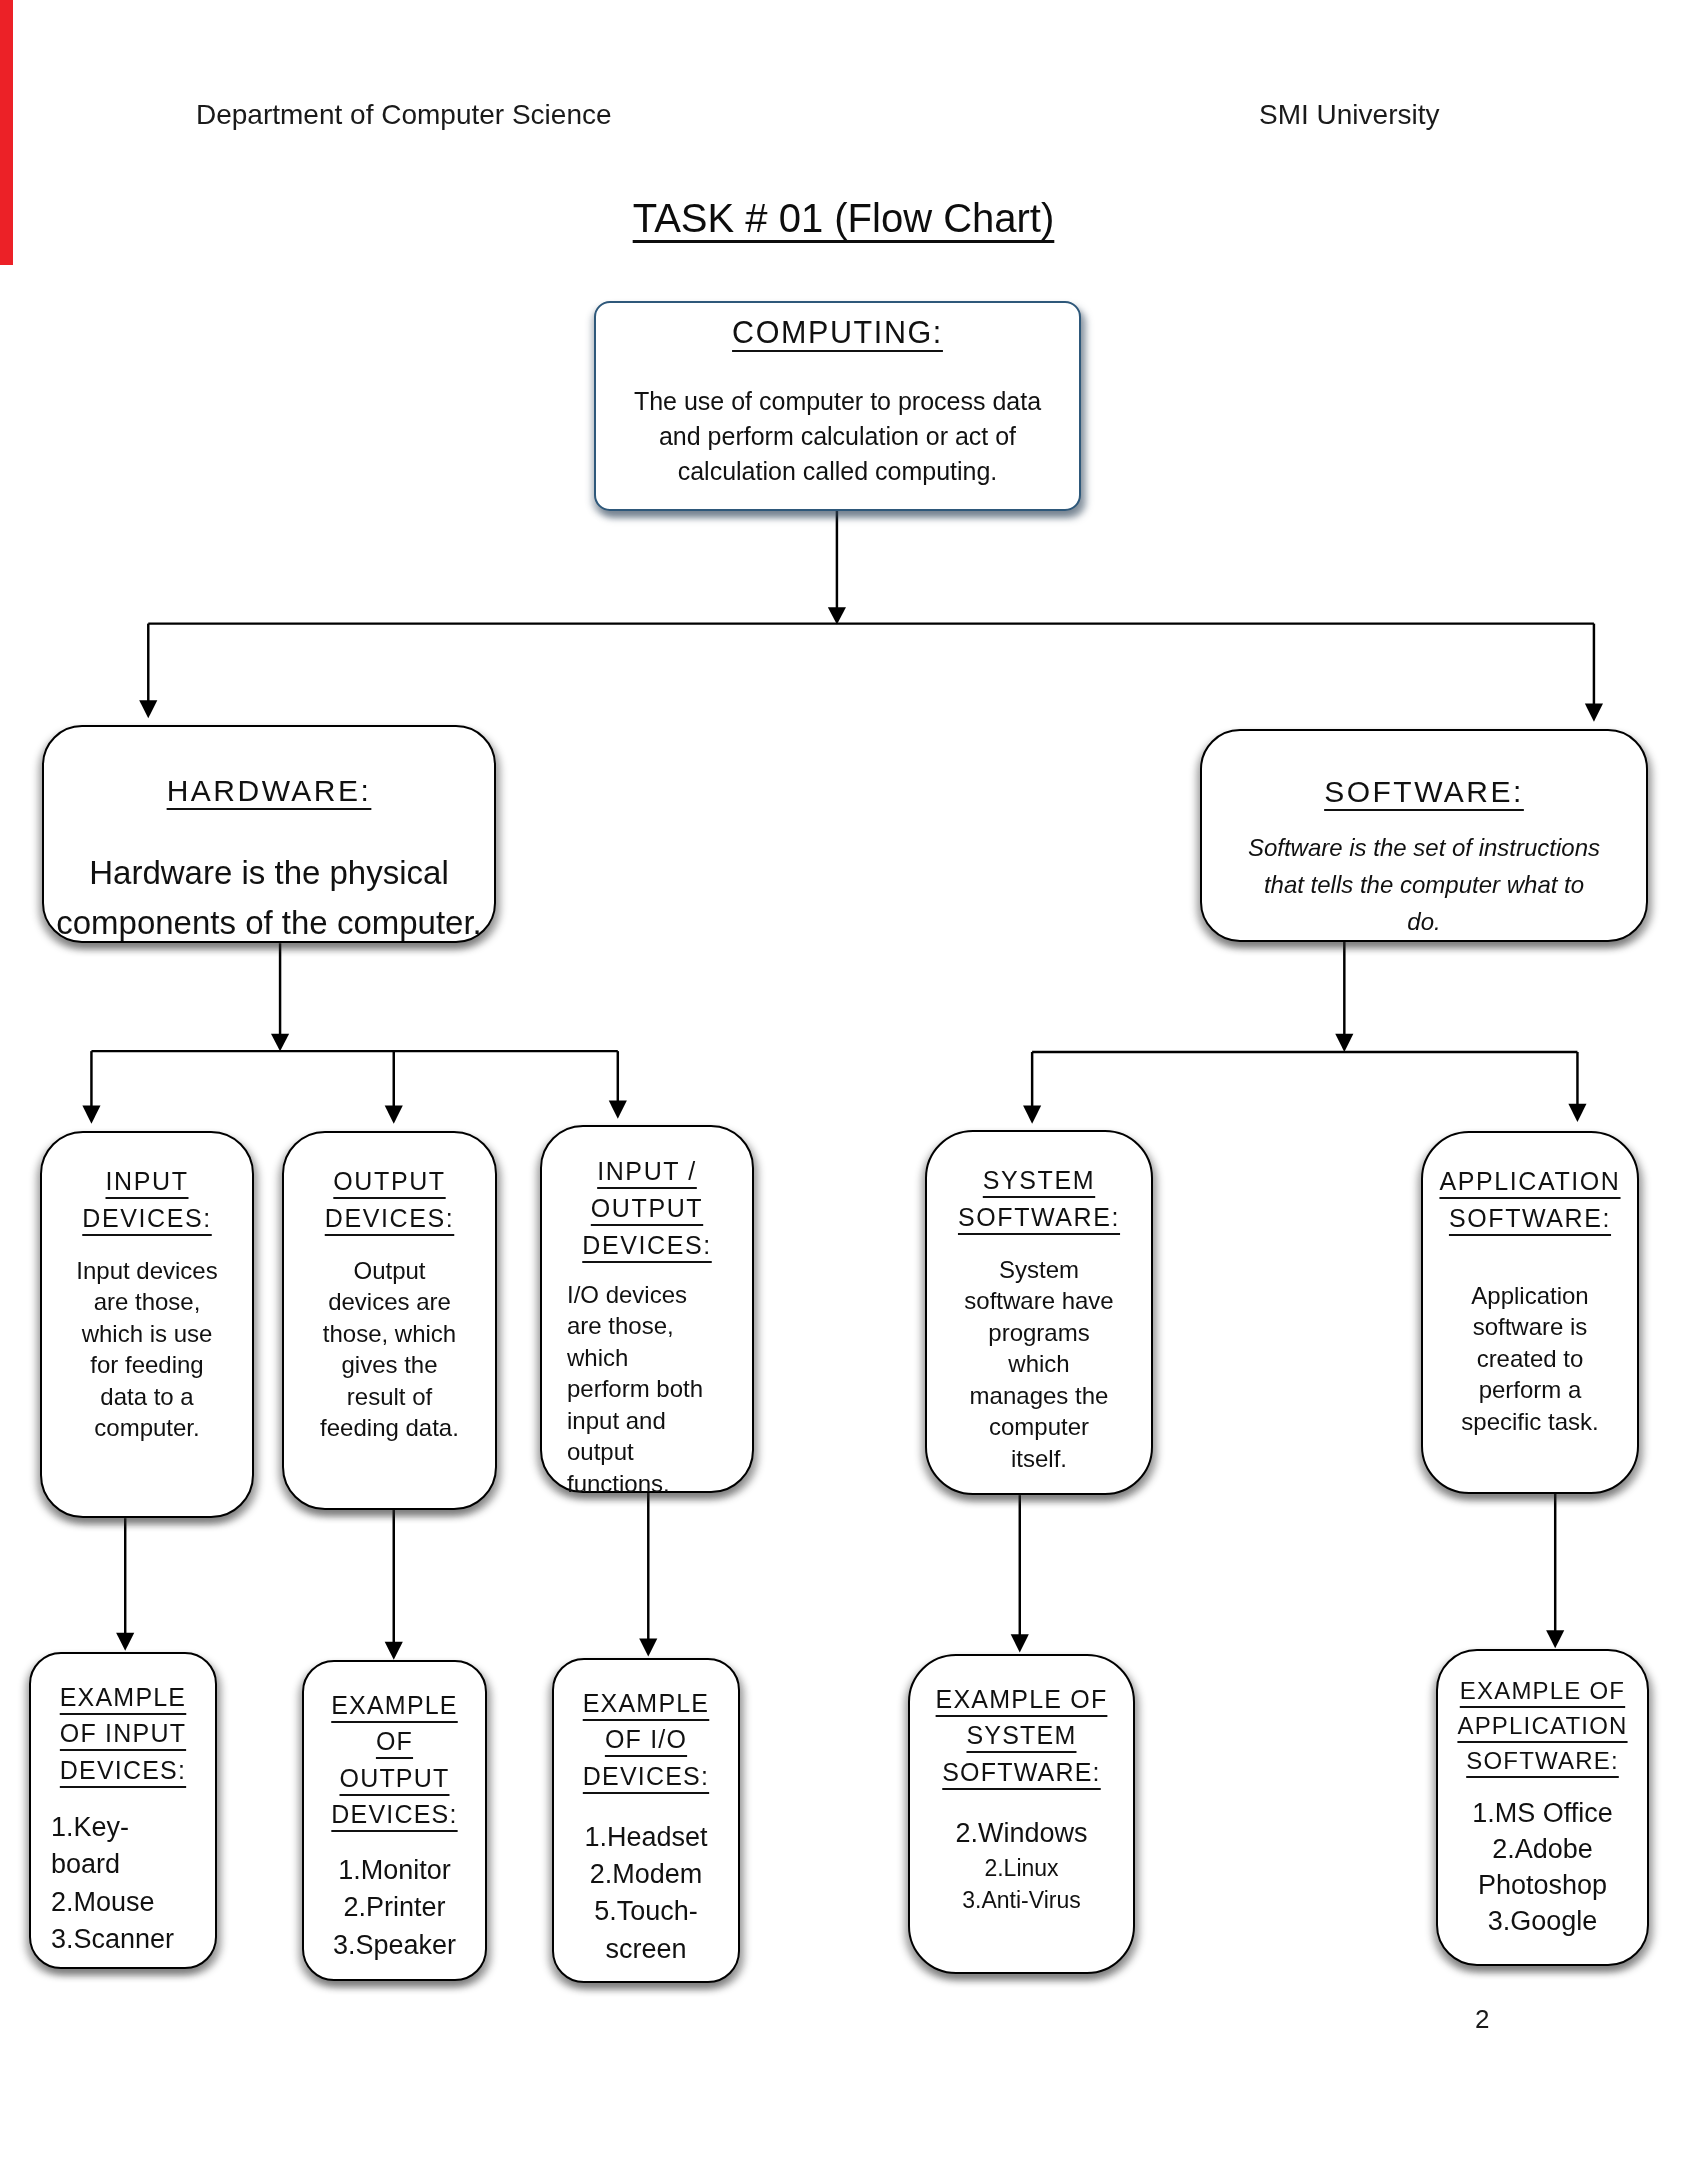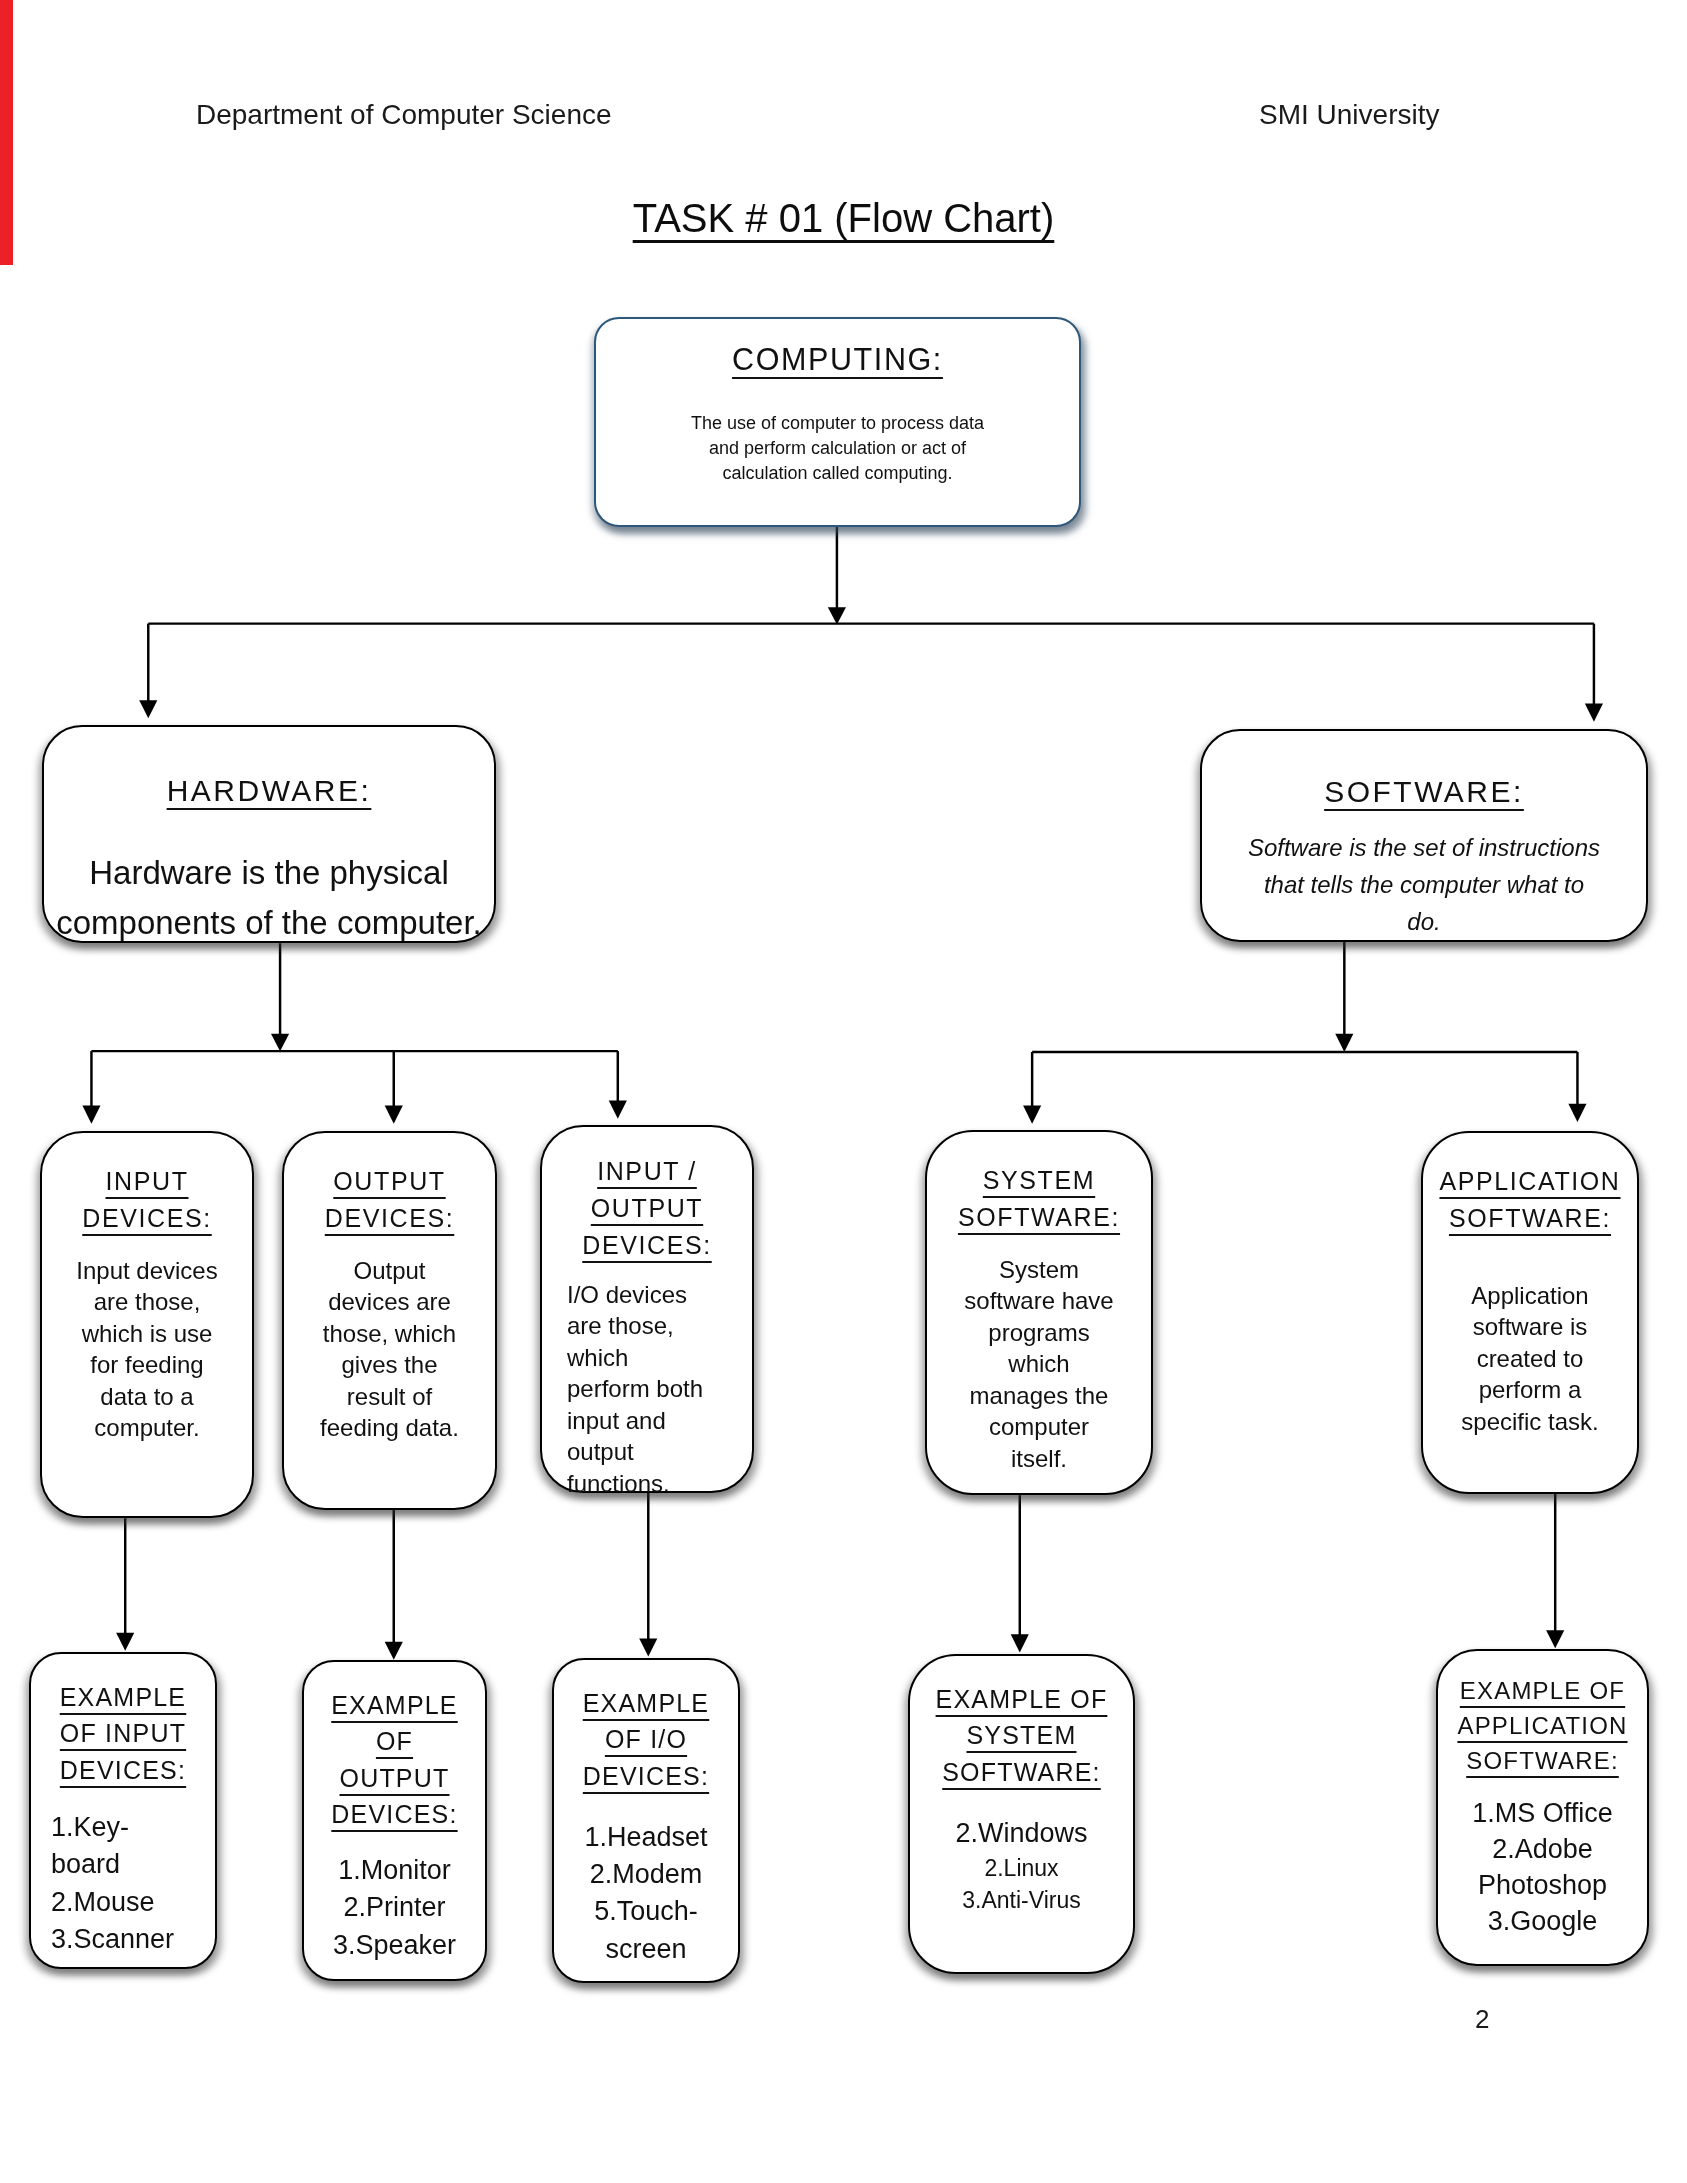--- a/index.html
+++ b/index.html
@@ -29,25 +29,25 @@
   }
   .node-heading{
     text-decoration:underline;text-decoration-thickness:2.1px;text-underline-offset:6.6px;
     letter-spacing:1.6px;white-space:pre-line;line-height:1.5;
   }
   .node-body{white-space:pre-line;}
   .node-list{white-space:pre-line;}
   .list-item{white-space:pre-line;}
 
   
-  .n-computing{left:594px;top:301px;width:487px;height:210px;border-radius:25px;
+  .n-computing{left:594px;top:301px;width:487px;height:210px;border-radius:16px;
     border:2.9px solid #2e587a;box-shadow:4.1px 6.6px 7.4px rgba(55,75,95,.55),-2.5px 5px 6.6px rgba(55,75,95,.3);
-    padding-top:18px;margin-top:16px;}
+    padding-top:7px;}
   .n-computing .node-heading{font-size:30.5px;}
-  .n-computing .node-body{font-size:18px;line-height:1.4;margin-top:28px;}
+  .n-computing .node-body{font-size:25px;line-height:1.4;margin-top:28px;}
 
   
   .n-hardware{left:42px;top:725px;width:454px;height:218px;border-radius:40px;padding-top:41px;}
   .n-software{left:1200px;top:729px;width:448px;height:213px;border-radius:40px;padding-top:38px;}
   .n-hardware .node-heading,.n-software .node-heading{font-size:30px;letter-spacing:2.5px;}
   .n-hardware .node-body{font-size:33px;line-height:1.5;margin-top:35px;}
   .n-software .node-body{font-size:24px;line-height:1.55;margin-top:15px;font-style:italic;}
 
   
   .lvl3{border-radius:43px;padding-top:30px;}

